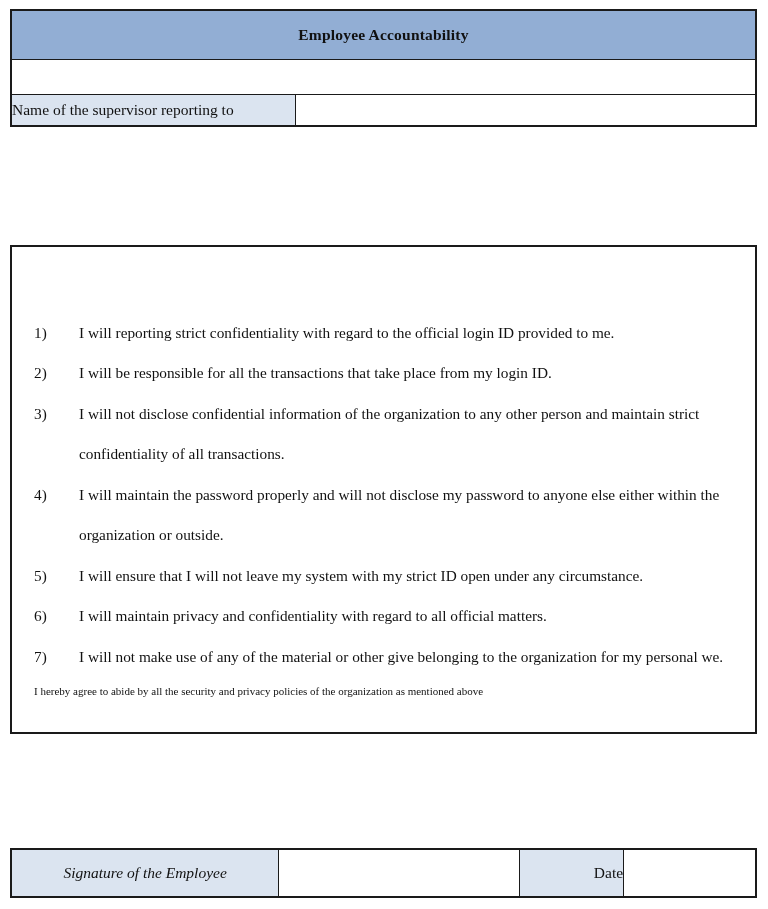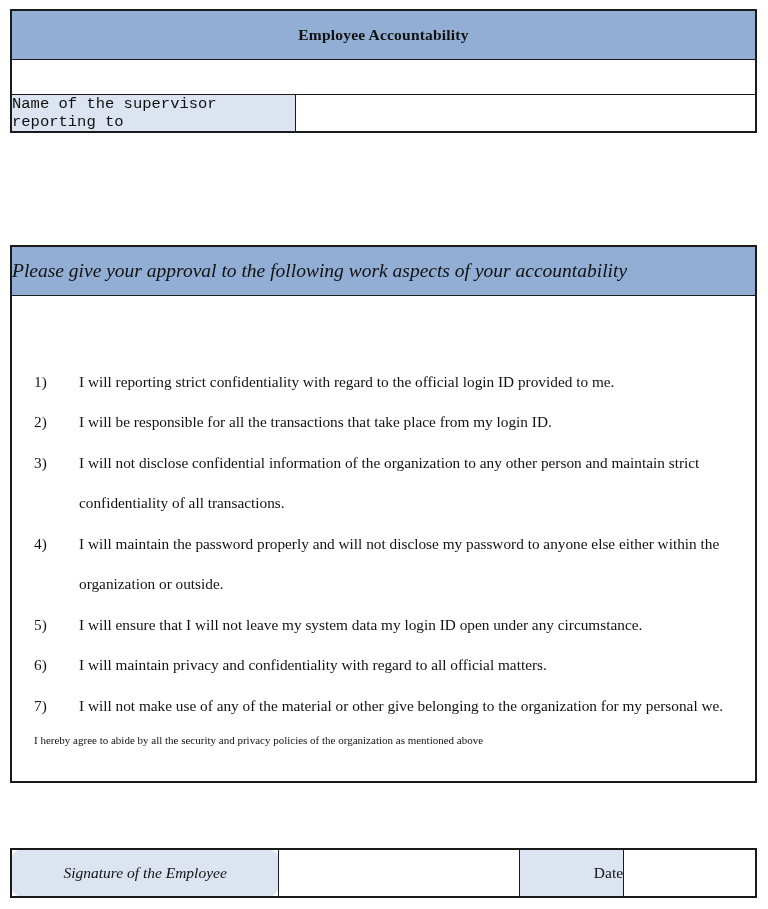--- a/index.html
+++ b/index.html
@@ -60,21 +60,21 @@
     height: 34px;
   }
   .t1-label {
     padding: 6px 0 6px 10px;
     height: 30px;
   }
   .t1-value {
     height: 30px;
   }
   .shade-med { background: #b9cbe3 !important; }
-  .shade-light { background: #dbe4f0 !important; font-family: Liberation Mono, monospace; }
+  .shade-light { background: #dbe4f0 !important; }
 
   
   #approval-table {
     left: 10px;
     top: 245px;
     width: 747px;
   }
   .t2-header-cell {
     height: 48px;
     background: #92aed4 !important;
@@ -121,21 +121,20 @@
     width: 747px;
   }
   #signature-table td {
     height: 46px;
     font-size: 15.5px;
   }
   .sig-label {
     background: #dbe4f0 !important;
     font-style: italic;
     text-align: center;
-    border-radius: 12px;
   }
   .sig-blank { background: #ffffff !important; }
   .date-label {
     background: #dbe4f0 !important;
     text-align: right;
   }
 </style>
 </head>
 <body>
 
@@ -156,23 +155,20 @@
       <tr>
         <td class="t1-label shade-light">Name of the supervisor reporting to</td>
         <td class="t1-value"></td>
       </tr>
     </tbody>
   </table>
 
   <table id="approval-table" class="doc-table">
     <tbody>
       <tr>
-        <td class="t2-header-cell">Please give your approval to the following work aspects of your accountability</td>
-      </tr>
-      <tr>
         <td class="t2-body-cell">
           <div class="clause-list">
 
             <p class="clause">
               <span class="clause-num">1)</span>
               <span>I will reporting strict confidentiality with regard to the official login ID provided to me.</span>
             </p>
 
             <p class="clause">
               <span class="clause-num">2)</span>
@@ -184,21 +180,21 @@
               <span>I will not disclose confidential information of the organization to any other person and maintain strict confidentiality of all transactions.</span>
             </p>
 
             <p class="clause">
               <span class="clause-num">4)</span>
               <span>I will maintain the password properly and will not disclose my password to anyone else either within the organization or outside.</span>
             </p>
 
             <p class="clause">
               <span class="clause-num">5)</span>
-              <span>I will ensure that I will not leave my system data my login ID open under any circumstance.</span>
+              <span>I will ensure that I will not leave my system with my strict ID open under any circumstance.</span>
             </p>
 
             <p class="clause">
               <span class="clause-num">6)</span>
               <span>I will maintain privacy and confidentiality with regard to all official matters.</span>
             </p>
 
             <p class="clause">
               <span class="clause-num">7)</span>
               <span>I will not make use of any of the material or other give belonging to the organization for my personal we.</span>

